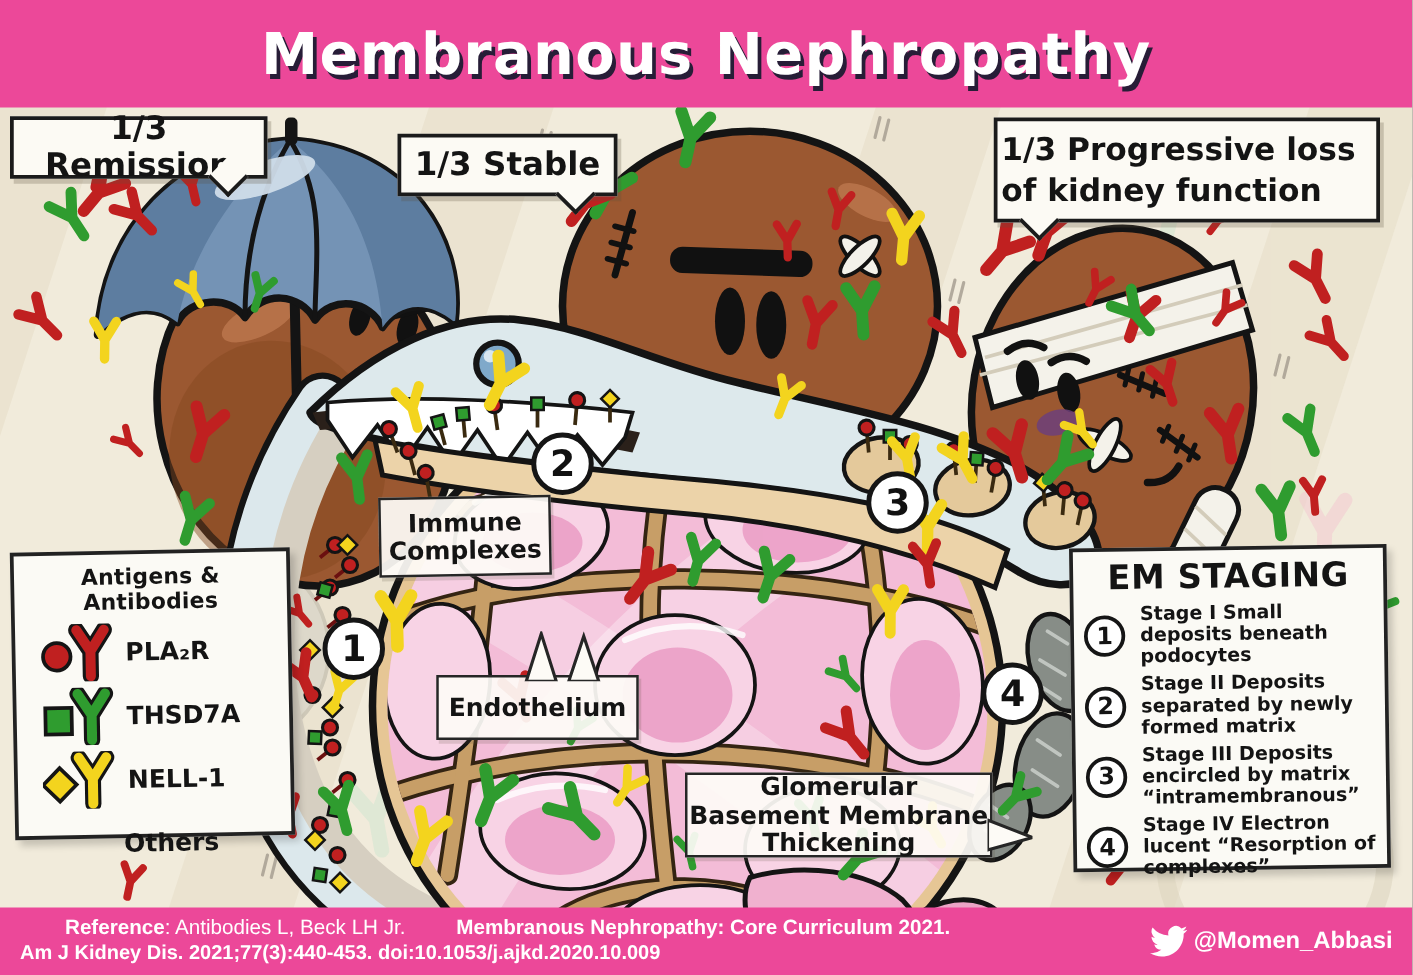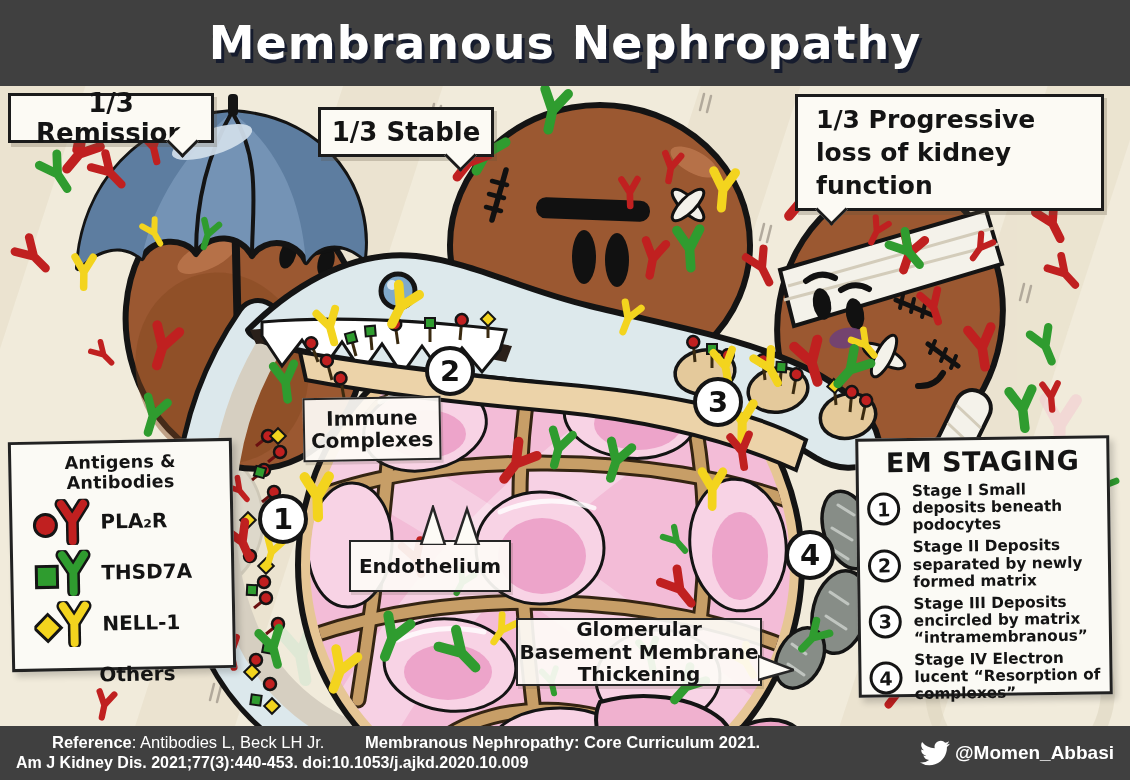--- a/index.html
+++ b/index.html
@@ -1,20 +1,20 @@
 <!DOCTYPE html>
 <html><head>
 <meta charset="utf-8">
 <style>
   html,body{margin:0;padding:0;background:#888;}
   .stage{position:relative;width:1130px;height:780px;overflow:hidden;background:#f1ebdb;
          font-family:"DejaVu Sans",sans-serif;}
 
   
-  .band{position:absolute;left:0;right:0;background:#404040;}
+  .band{position:absolute;left:0;right:0;background:#ec4899;}
   .header{top:0;height:86px;display:flex;align-items:center;justify-content:center;}
   .title{color:#fff;font-size:46px;font-weight:bold;letter-spacing:1px;
          text-shadow:3px 4px 0 rgba(18,24,44,.9);}
   .footer{bottom:0;height:54px;display:flex;align-items:center;justify-content:space-between;
           padding:0 16px;box-sizing:border-box;color:#fff;font-family:"Liberation Sans",sans-serif;}
   .ref{line-height:1.3;font-size:16.5px;}
   .ref .b{font-weight:bold;margin-left:36px;}
   .ref .l2{font-weight:bold;font-size:16px;display:block;}
   .social{display:flex;align-items:center;gap:5px;font-weight:bold;font-size:19px;}
 
@@ -477,39 +477,39 @@
 <div class="co big" style="left:8px;top:93px;width:206px;height:50px;">
   <span>1/3 Remission</span>
   <span class="tail" style="left:160px;"></span>
 </div>
 
 <div class="co big" style="left:318px;top:107px;width:176px;height:50px;">
   <span>1/3 Stable</span>
   <span class="tail" style="left:128px;"></span>
 </div>
 
-<div class="co" style="left:795px;top:94px;width:309px;padding:6px 18px;font-size:25px;line-height:1.32;text-align:left;">
+<div class="co" style="left:795px;top:94px;width:309px;padding:6px 3px;font-size:25px;line-height:1.32;text-align:left;">
   <span>1/3 Progressive loss of kidney function</span>
   <span class="tail" style="left:22px;"></span>
 </div>
 
 <div class="co lbl" style="left:303px;top:397px;width:138px;height:64px;transform:rotate(-1deg);">
   <span>Immune Complexes</span>
 </div>
 
 
 <div class="co lbl" style="left:349px;top:540px;width:162px;height:52px;">
   <span>Endothelium</span>
   <svg class="spikes" width="76" height="40">
     <polygon points="8,40 20,2 32,40" fill="#fdfbf6" stroke="#262626" stroke-width="2.5"></polygon>
     <polygon points="42,40 54,4 66,40" fill="#fdfbf6" stroke="#262626" stroke-width="2.5"></polygon>
   </svg>
 </div>
 
-<div class="co lbl" style="left:516px;top:618px;width:246px;height:68px;">
+<div class="co lbl" style="left:548px;top:618px;width:246px;height:68px;">
   <span>Glomerular Basement Membrane Thickening</span>
   <svg class="tailr" width="36" height="28">
     <polygon points="0,2 36,16 0,26" fill="#fdfbf6" stroke="#262626" stroke-width="2.5"></polygon>
   </svg>
 </div>
 
 <div class="marker" style="left:258px;top:494px;">
       <span>1</span>
     </div>
 <div class="marker" style="left:425px;top:346px;">

